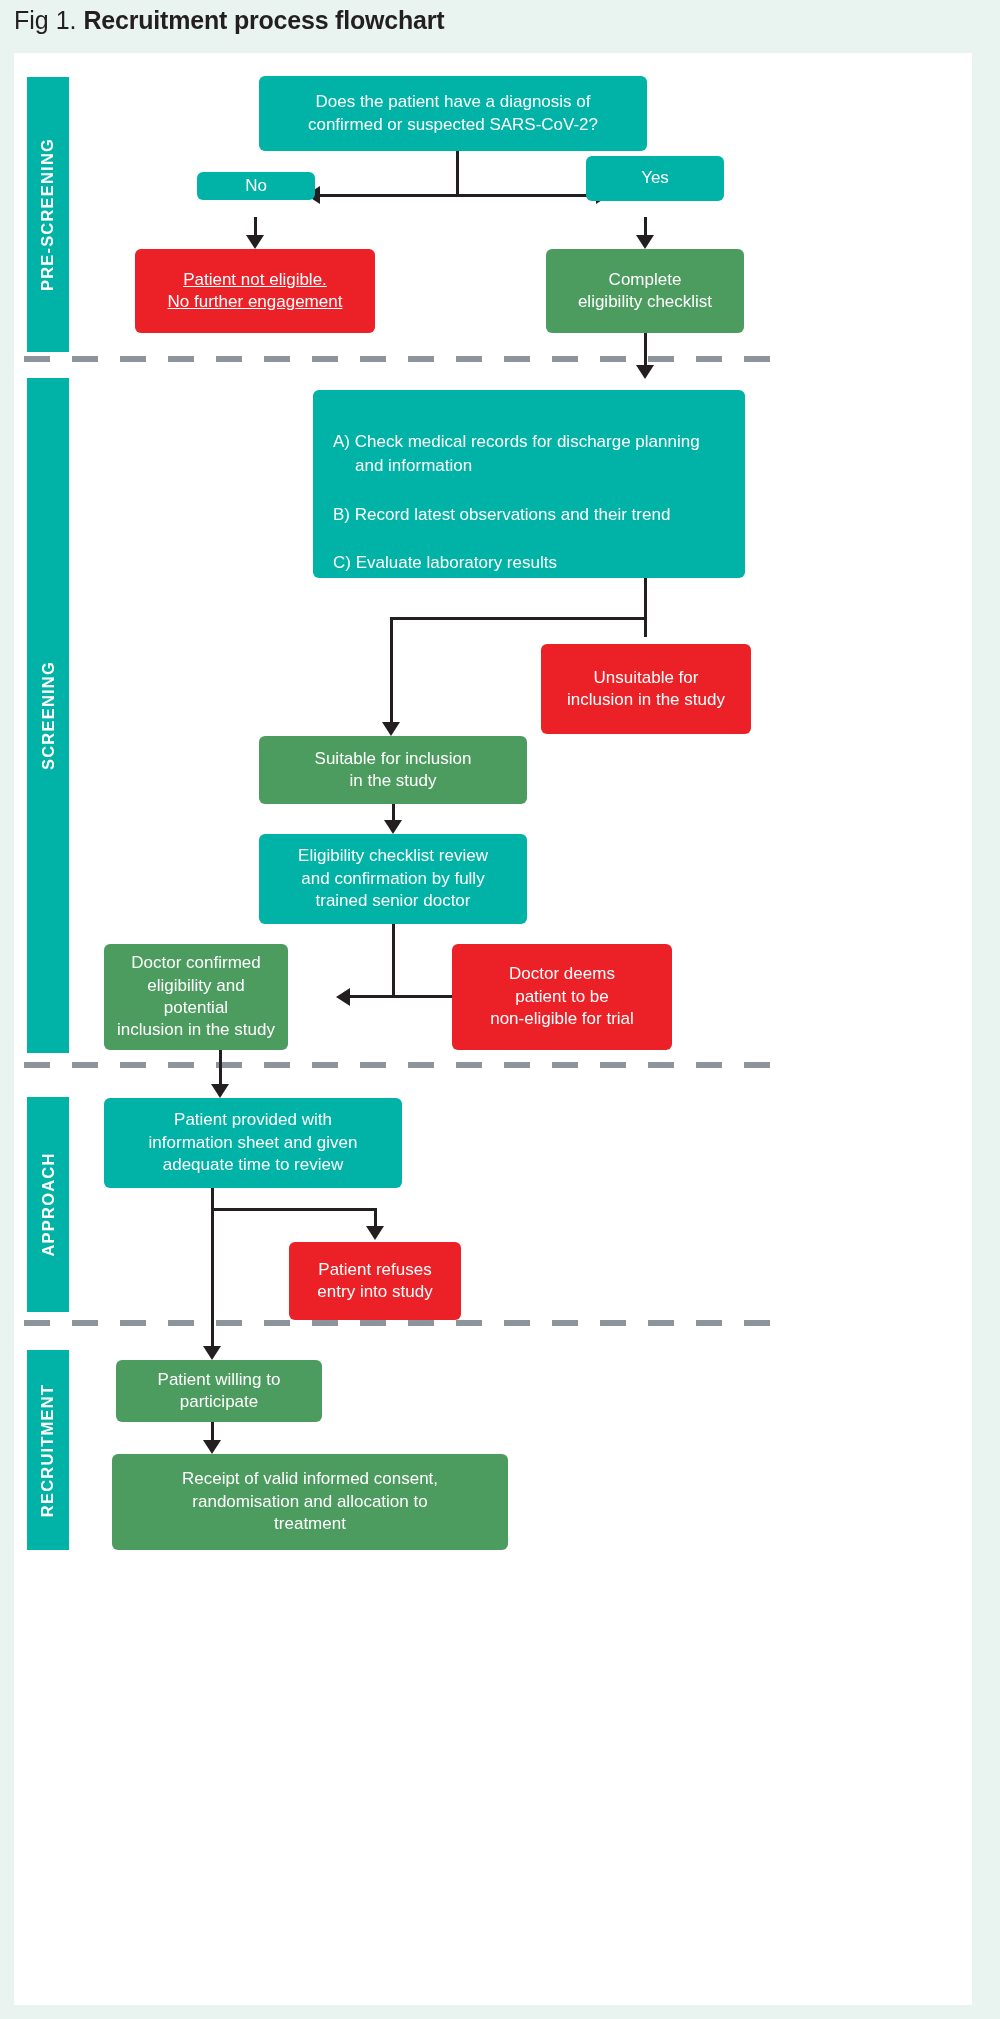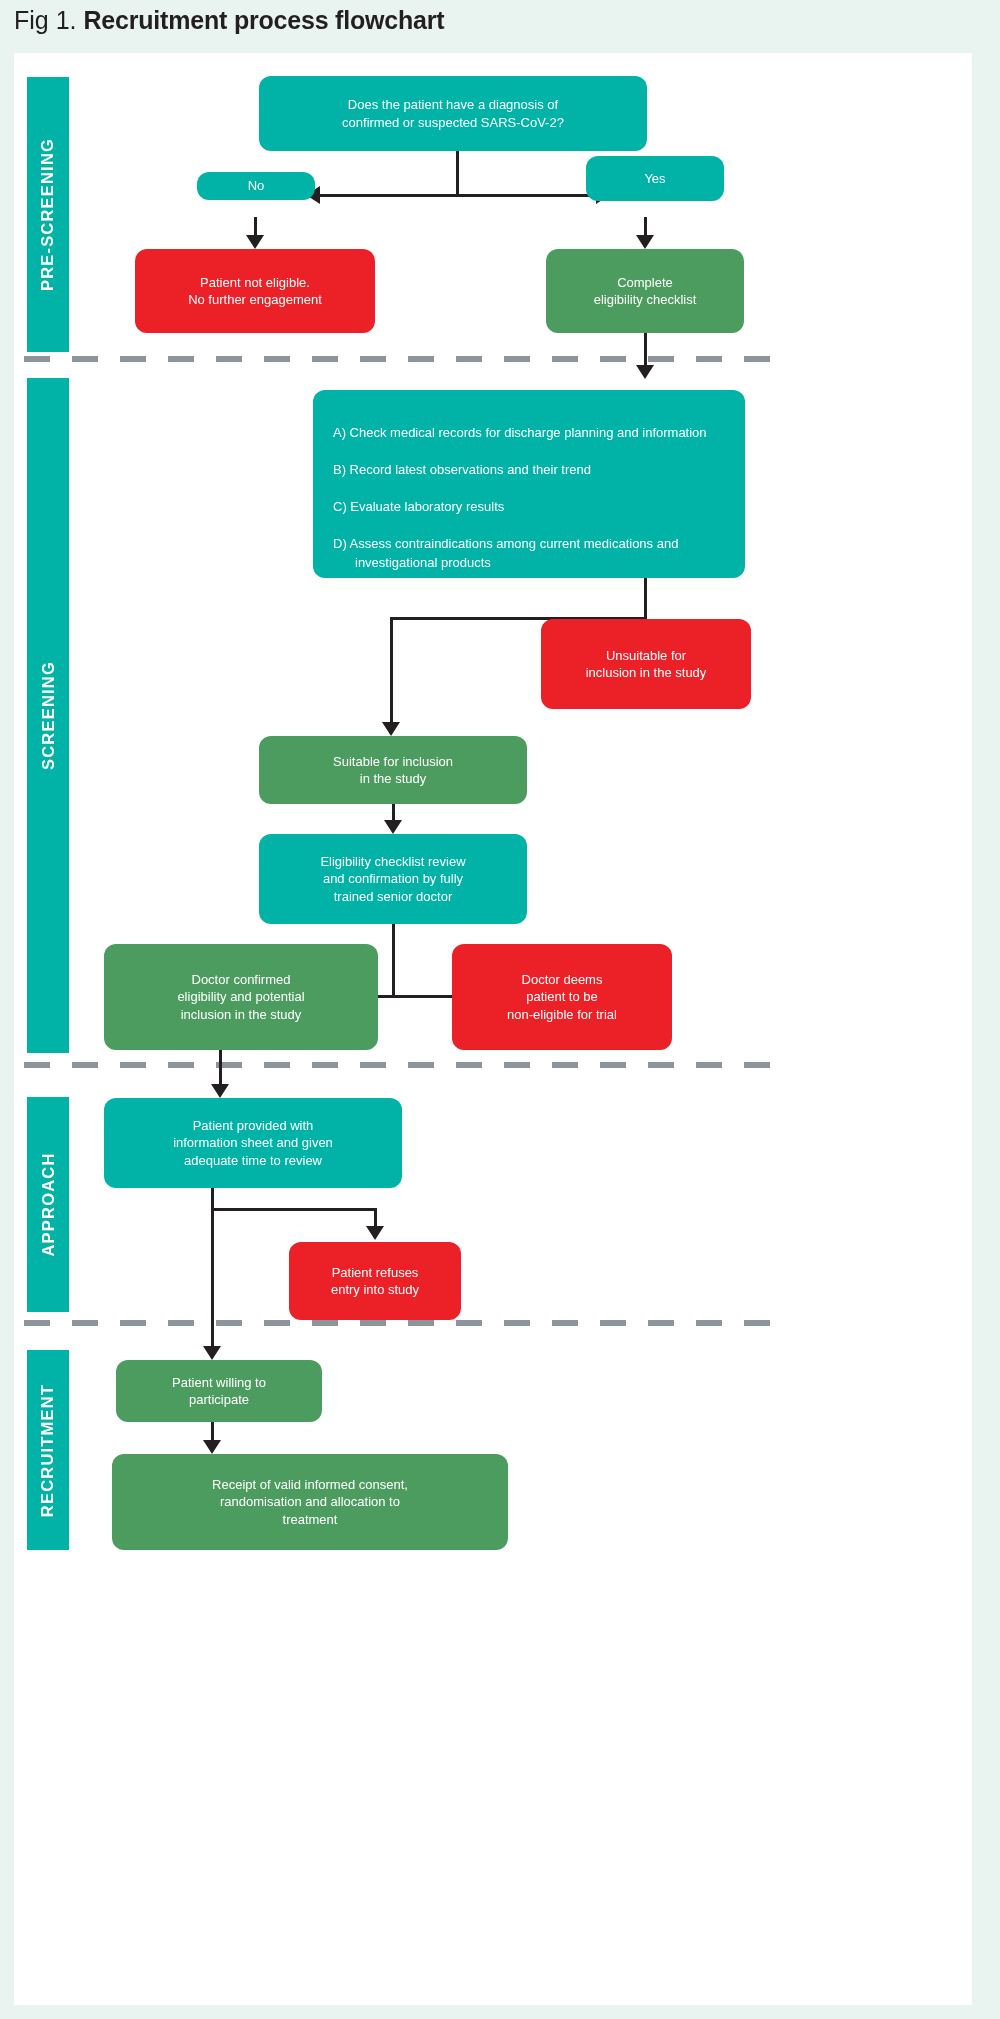--- a/index.html
+++ b/index.html
@@ -48,25 +48,25 @@
     background: repeating-linear-gradient(
       to right,
       #8d949b 0px, #8d949b 26px,
       rgba(0,0,0,0) 26px, rgba(0,0,0,0) 48px
     );
   }
 
   
   .box {
     position: absolute;
-    border-radius: 12px;
+    border-radius: 6px;
     color: #ffffff;
     display: flex; align-items: center; justify-content: center;
     text-align: center;
-    font-size: 13px;
+    font-size: 17px;
     line-height: 1.32;
     padding: 6px 12px;
     white-space: pre-line;
   }
   .box.teal  { background: #00b3a6; }
   .box.green { background: #4d9c5f; }
   .box.red   { background: #ec2027; }
 
   .box.list {
     align-items: flex-start;
@@ -147,21 +147,21 @@
   <div class="box teal" style="left:197px; top:172px; width:118px; height:28px;">No</div>
 
   <div class="box teal" style="left:586px; top:156px; width:138px; height:45px;">Yes</div>
 
   <div class="vline" style="left:254px; top:217px; height:21px;"></div>
   <div class="arrow-d" style="left:246px; top:235px;"></div>
 
   <div class="vline" style="left:644px; top:217px; height:21px;"></div>
   <div class="arrow-d" style="left:636px; top:235px;"></div>
 
-  <div class="box red" style="left:135px; top:249px; width:240px; height:84px;">Patient not eligible.
+  <div class="box red" style="left:135px; top:249px; width:240px; height:84px;text-decoration:underline;">Patient not eligible.
 No further engagement</div>
 
   <div class="box green" style="left:546px; top:249px; width:198px; height:84px;">Complete
 eligibility checklist</div>
 
   <div class="vline" style="left:644px; top:333px; height:36px;"></div>
   <div class="arrow-d" style="left:636px; top:365px;"></div>
 
   <div class="box teal list" style="left:313px; top:390px; width:432px; height:188px;">
     <div>
@@ -171,39 +171,39 @@
       <span class="li">D) Assess contraindications among current medications and investigational products</span>
     </div>
   </div>
 
   <div class="vline" style="left:644px; top:578px; height:41px;"></div>
   <div class="hline" style="left:390px; top:617px; width:256px;"></div>
   <div class="vline" style="left:644px; top:617px; height:20px;"></div>
   <div class="vline" style="left:390px; top:617px; height:108px;"></div>
   <div class="arrow-d" style="left:382px; top:722px;"></div>
 
-  <div class="box red" style="left:541px; top:619px; width:210px; height:90px;">Unsuitable for
+  <div class="box red" style="left:541px; top:644px; width:210px; height:90px;">Unsuitable for
 inclusion in the study</div>
 
   <div class="box green" style="left:259px; top:736px; width:268px; height:68px;">Suitable for inclusion
 in the study</div>
 
   <div class="vline" style="left:392px; top:804px; height:20px;"></div>
   <div class="arrow-d" style="left:384px; top:820px;"></div>
 
   <div class="box teal" style="left:259px; top:834px; width:268px; height:90px;">Eligibility checklist review
 and confirmation by fully
 trained senior doctor</div>
 
   <div class="vline" style="left:392px; top:924px; height:73px;"></div>
   <div class="hline" style="left:350px; top:995px; width:190px;"></div>
   <div class="arrow-l" style="left:336px; top:988px;"></div>
   <div class="arrow-r" style="left:538px; top:988px;"></div>
 
-  <div class="box green" style="left:104px; top:944px; width:274px; height:106px;">Doctor confirmed
+  <div class="box green" style="left:104px; top:944px; width:184px; height:106px;">Doctor confirmed
 eligibility and potential
 inclusion in the study</div>
 
   <div class="box red" style="left:452px; top:944px; width:220px; height:106px;">Doctor deems
 patient to be
 non-eligible for trial</div>
 
   <div class="vline" style="left:219px; top:1050px; height:38px;"></div>
   <div class="arrow-d" style="left:211px; top:1084px;"></div>
 

